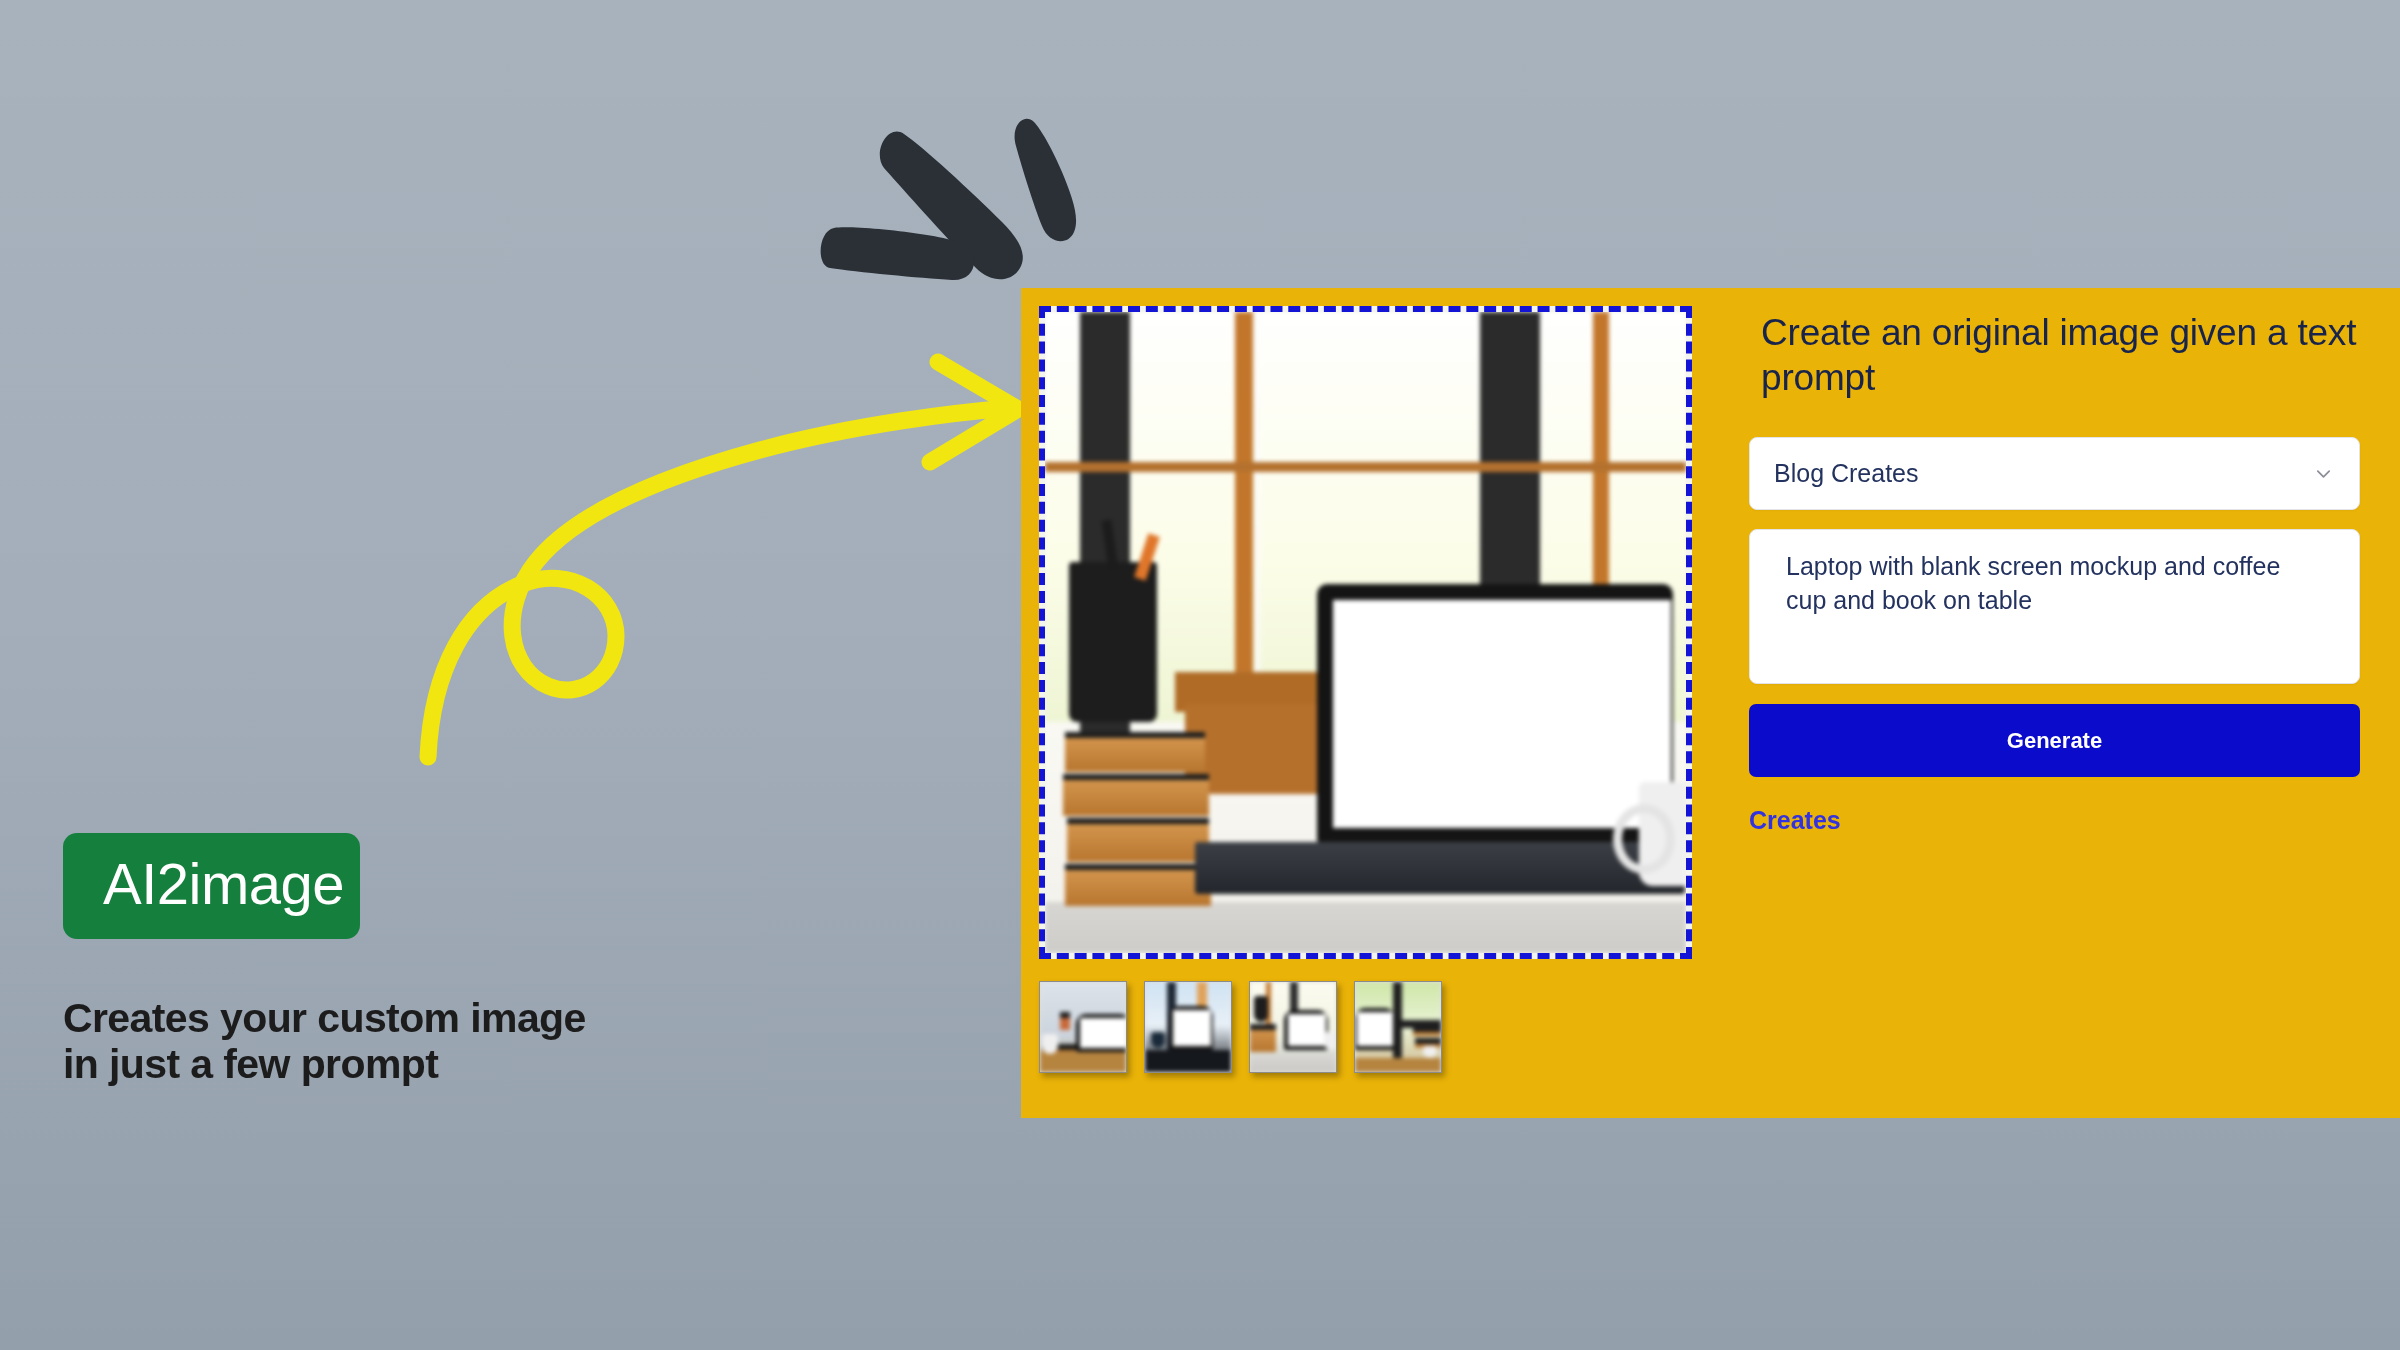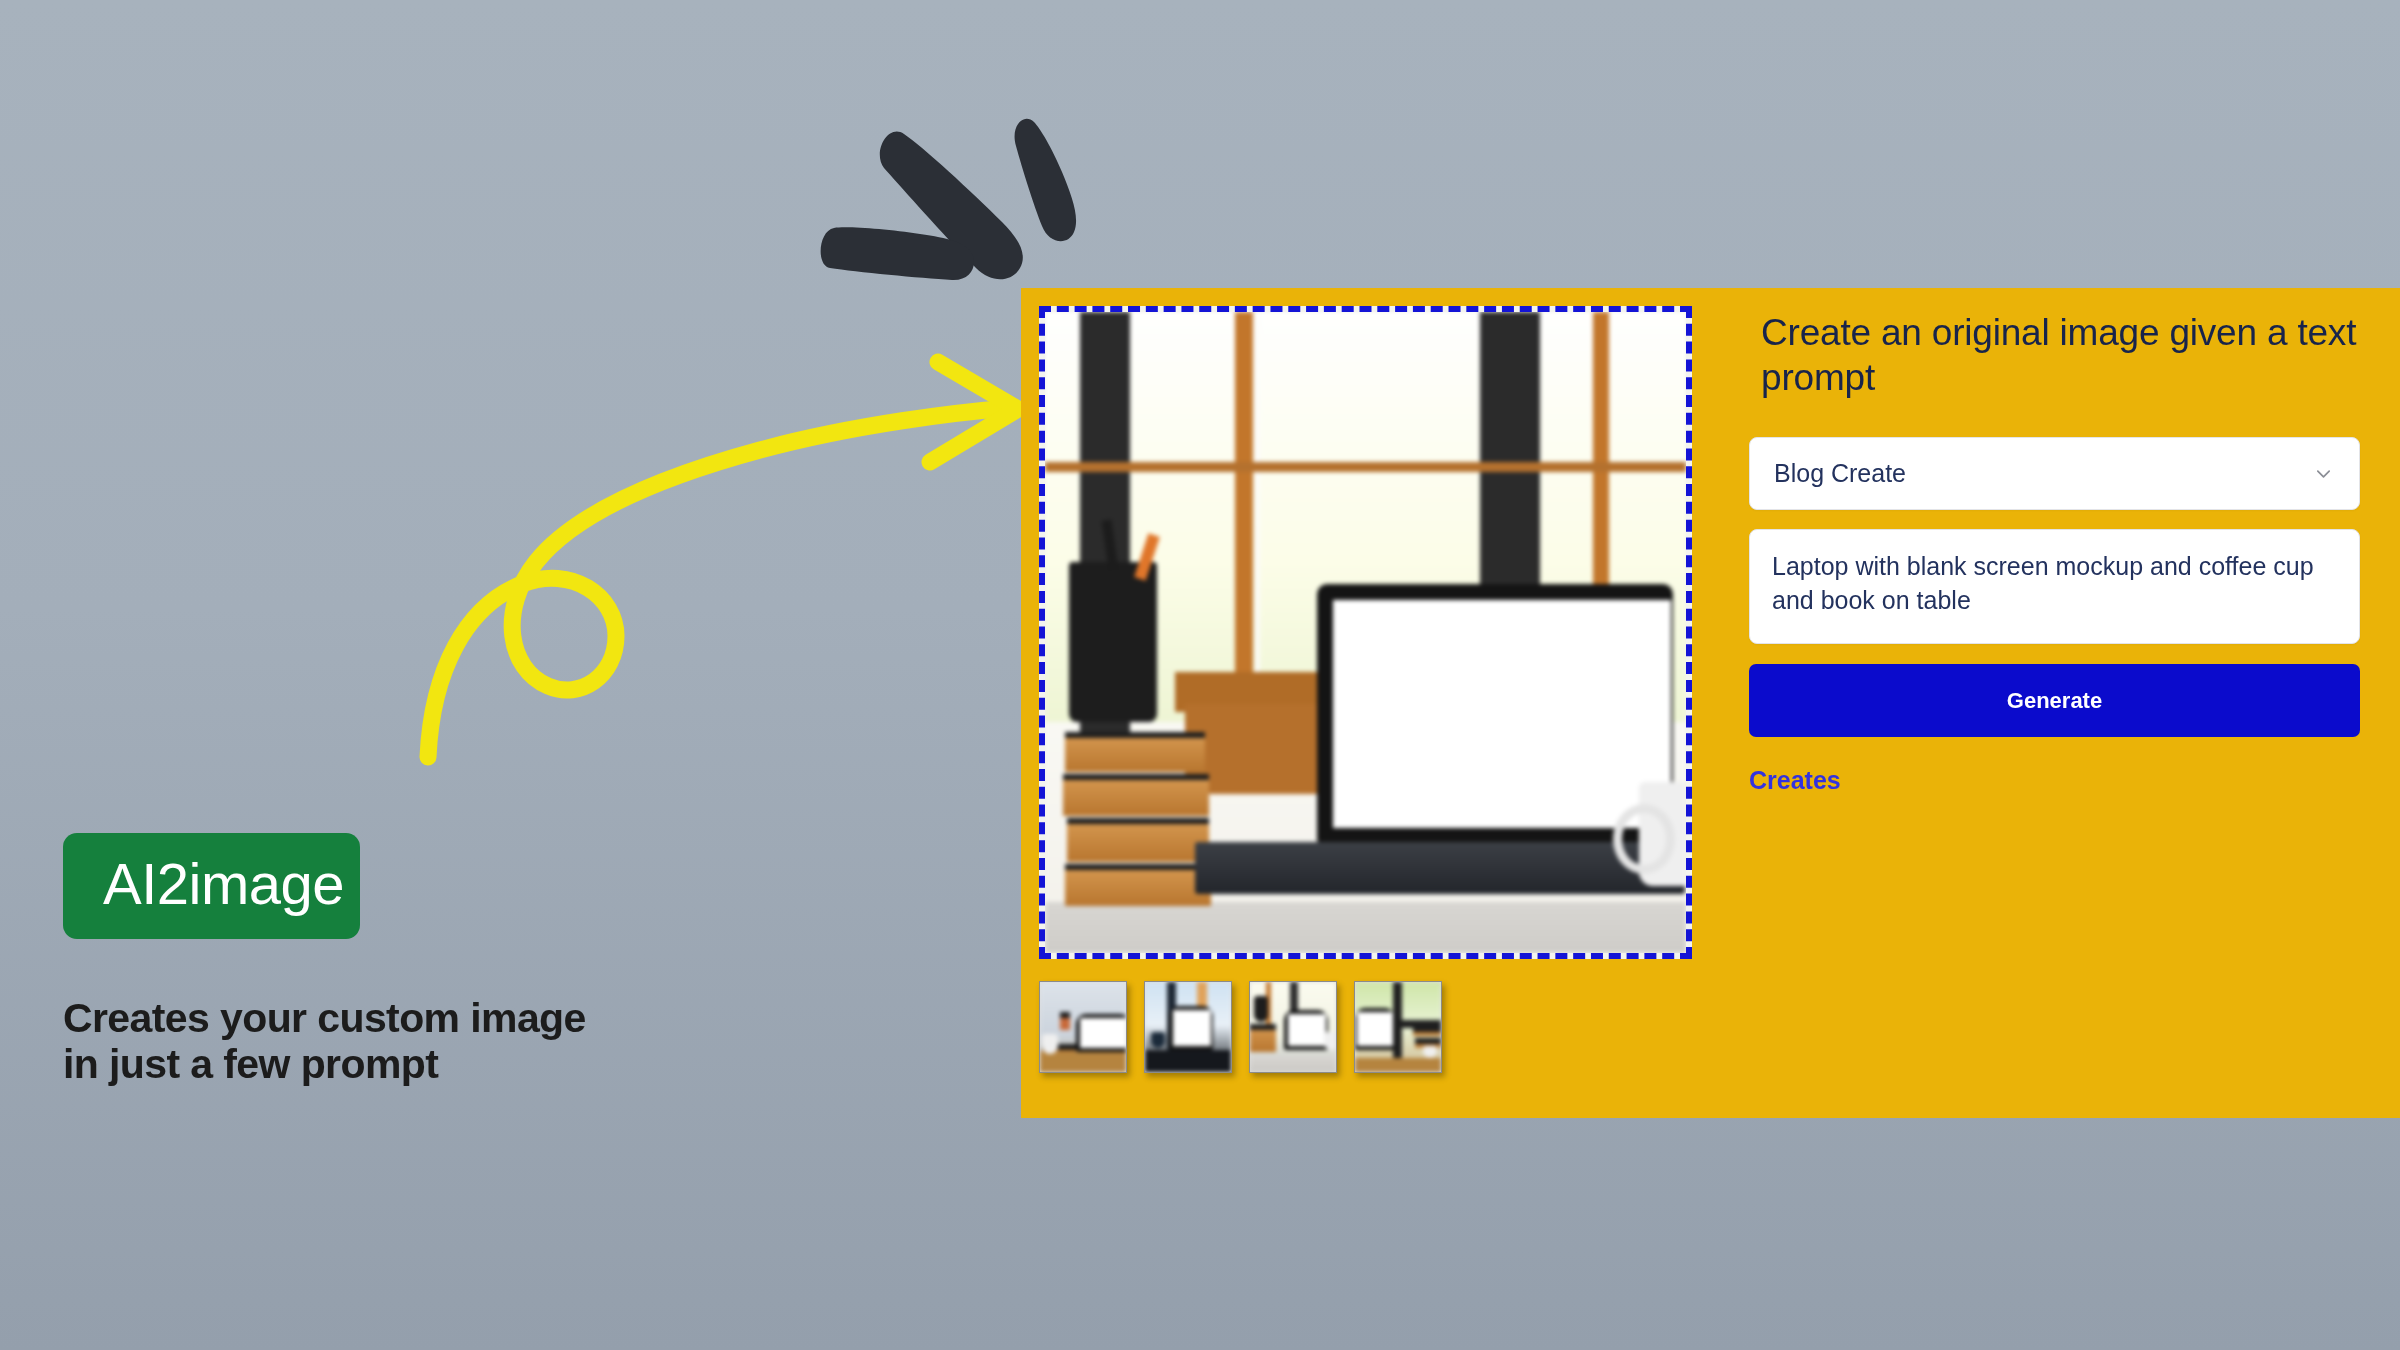--- a/index.html
+++ b/index.html
@@ -157,25 +157,25 @@
   #chevron-down-icon {
     position: absolute;
     right: 26px;
     top: 50%;
     transform: translateY(-50%);
     width: 19px;
     height: 19px;
   }
   #prompt-box {
     margin-top: 19px;
-    height: 115px;
+    height: 155px;
     border: 1px solid #e3e4e8;
     border-radius: 8px;
     background: #fff;
-    padding: 19px 22px;
+    padding: 19px 36px;
     box-sizing: border-box;
     box-shadow: 0 1px 2px rgba(16,24,40,0.04);
   }
   #prompt-box .prompt-text {
     color: #23325e;
     font-size: 25px;
     line-height: 1.36;
   }
   #generate-button {
     margin-top: 20px;
@@ -325,21 +325,21 @@
       </div>
 
     </div>
   </div>
 
   <div id="form-column">
 
     <h1 id="panel-title">Create an original image given a text prompt</h1>
 
     <div id="format-select">
-      <span class="sel-value">Blog Create</span>
+      <span class="sel-value">Blog Creates</span>
       <svg id="chevron-down-icon" viewBox="0 0 20 20" fill="none" xmlns="http://www.w3.org/2000/svg">
         <path d="M4 7 L10 13 L16 7" stroke="#8b8e96" stroke-width="1.8" stroke-linecap="round" stroke-linejoin="round"></path>
       </svg>
     </div>
 
     <div id="prompt-box">
       <div class="prompt-text">Laptop with blank screen mockup and coffee cup and book on table</div>
     </div>
 
     <button id="generate-button">

